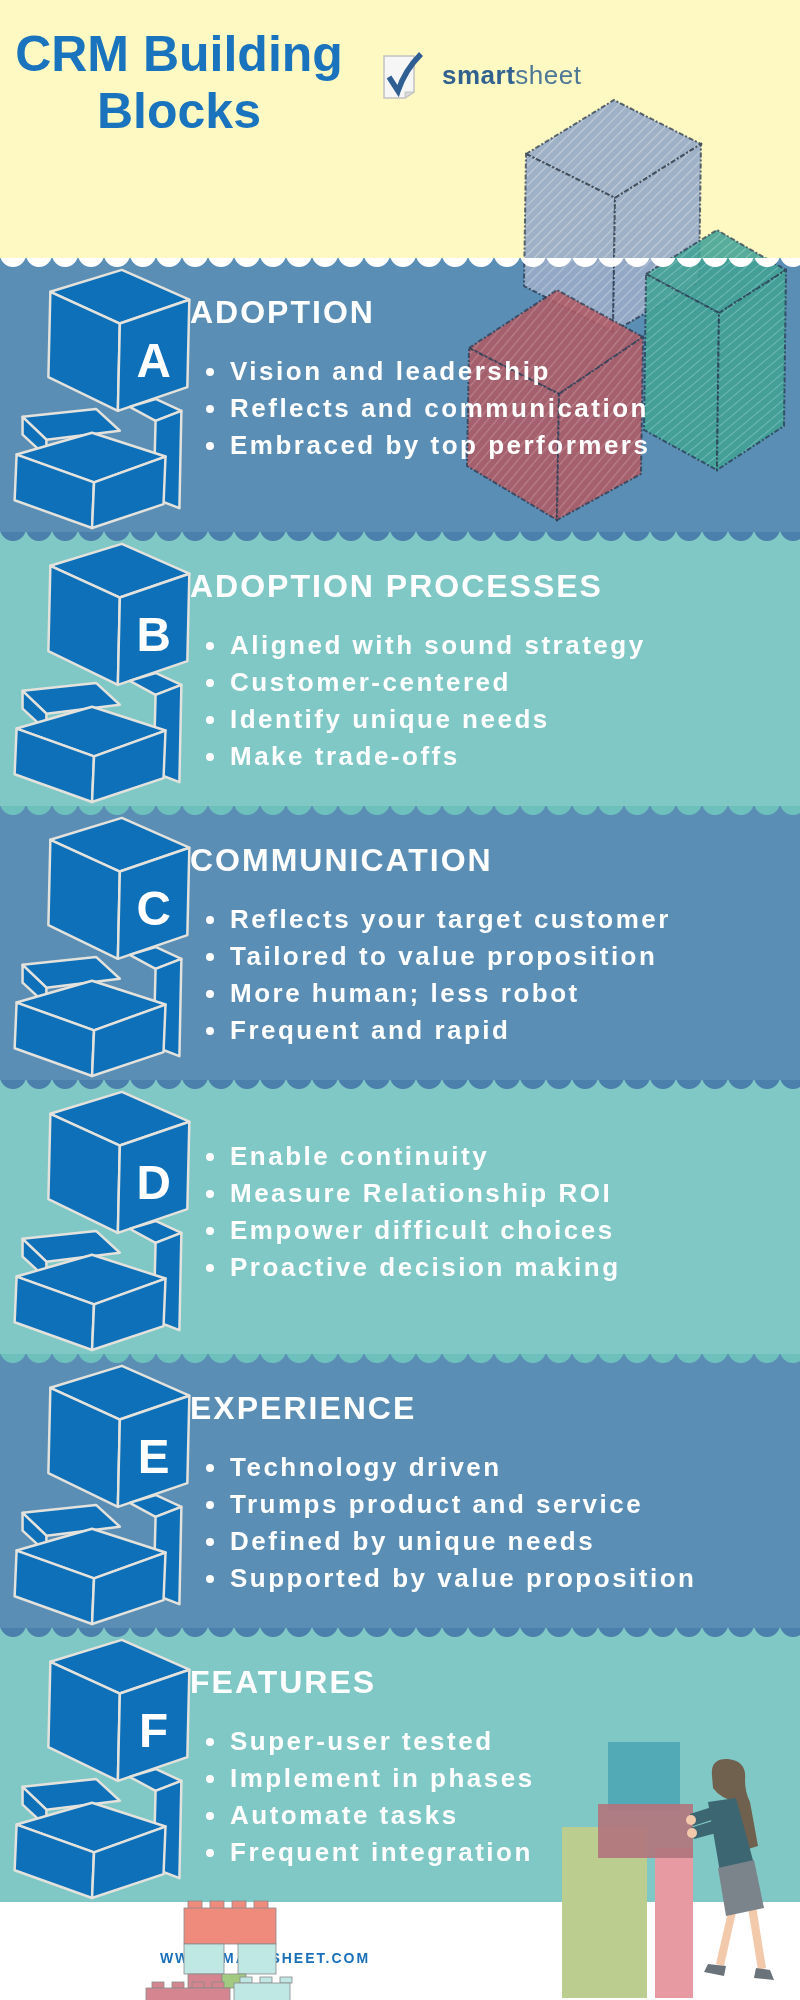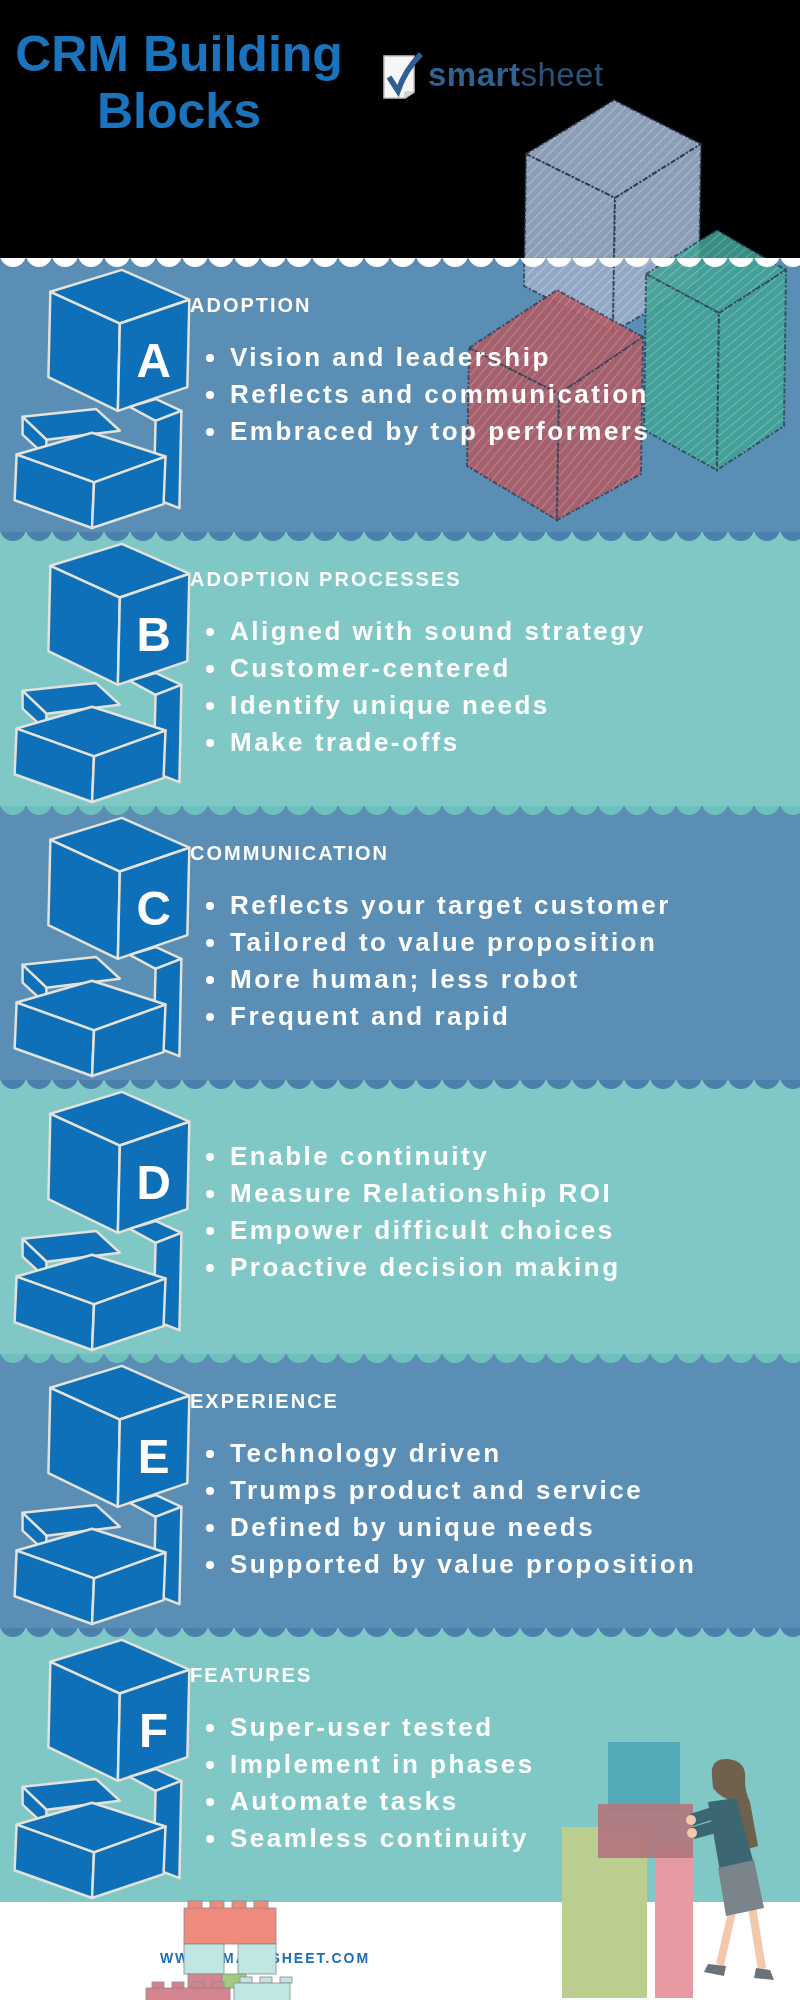--- a/index.html
+++ b/index.html
@@ -1,24 +1,24 @@
 <!DOCTYPE html>
 <html><head>
 <meta charset="utf-8">
 <style>
   html,body{margin:0;padding:0;background:#fff;}
   .page{position:relative;width:800px;height:2000px;background:#ffffff;overflow:hidden;
         font-family:"Liberation Sans",sans-serif;}
 
   
-  header{position:relative;height:258px;background:#000000;}
+  header{position:relative;height:258px;background:#fef9c3;}
   .title{position:absolute;left:0;top:26px;width:358px;text-align:center;
          font-weight:700;font-size:50px;line-height:57px;letter-spacing:0;}
   .logo{position:absolute;left:378px;top:50px;display:flex;align-items:center;}
-  .logo-text{font-size:33px;letter-spacing:.5px;margin-left:4px;}
+  .logo-text{font-size:26px;letter-spacing:.5px;margin-left:18px;}
   .logo-bold{font-weight:700;}
   .logo-light{font-weight:400;opacity:.85;}
 
   
   .sketch{position:absolute;left:438px;top:86px;z-index:1;pointer-events:none;}
   .sketch polygon{stroke:#26354a;stroke-width:2;stroke-dasharray:5 2 2 2;stroke-opacity:.8;}
 
   
   .section{position:relative;height:274px;}
   .sec-blue{background:#5a8eb4;}
@@ -27,21 +27,21 @@
            background-repeat:repeat-x;background-size:26px 12px;}
   .edge-white .scallop{background-image:radial-gradient(circle at 13px -4px,#ffffff 12.5px,rgba(255,255,255,0) 13.5px);}
   .edge-blue  .scallop{background-image:radial-gradient(circle at 13px -4px,#4b80ac 12.5px,rgba(255,255,255,0) 13.5px);}
   .edge-teal  .scallop{background-image:radial-gradient(circle at 13px -4px,#6dc0bc 12.5px,rgba(255,255,255,0) 13.5px);}
 
   .cubes{position:absolute;left:4px;top:2px;width:190px;height:270px;z-index:1;}
   .cubes polygon{fill:#0e70b8;stroke:#e4e2dc;stroke-width:2.5;stroke-linejoin:round;}
   .cube-letter{font-family:"Liberation Sans",sans-serif;font-weight:700;font-size:48px;fill:#ffffff;}
 
   .content{position:relative;z-index:2;margin-left:190px;padding-top:36px;}
-  .sec-title{margin:0;color:#fff;font-size:20px;font-weight:700;letter-spacing:2px;}
+  .sec-title{margin:0;color:#fff;font-size:32px;font-weight:700;letter-spacing:2px;}
   .bullets{margin:22px 0 0 14px;padding:0;list-style:none;}
   .bullets li{position:relative;color:#fff;font-size:26px;font-weight:700;
               letter-spacing:2.5px;line-height:37px;padding-left:26px;white-space:nowrap;}
   .bullets li::before{content:"";position:absolute;left:2px;top:15px;width:8px;height:8px;
               border-radius:50%;background:#fff;}
 
   
   footer{position:relative;height:98px;background:#ffffff;}
   .url{position:absolute;left:0;top:48px;width:530px;text-align:center;
        font-size:14px;font-weight:700;letter-spacing:2px;}
@@ -255,21 +255,21 @@
         <polygon points="90,224 162,198 160,246 88,270"></polygon>
         <text class="cube-letter" x="150" y="118" text-anchor="middle">F</text>
       </svg>
     </div>
     <div class="content">
       <h2 class="sec-title">FEATURES</h2>
       <ul class="bullets">
             <li>Super-user tested</li>
             <li>Implement in phases</li>
             <li>Automate tasks</li>
-            <li>Seamless continuity</li>
+            <li>Frequent integration</li>
           </ul>
     </div>
   </section>
 </div>
 
   <footer>
     <svg class="lego" width="200" height="105" viewBox="0 0 200 105">
       <g stroke="#8b8b8b" stroke-width="0.8">
         <rect x="50" y="3" width="14" height="8" fill="#ef8b7d"></rect>
           <rect x="72" y="3" width="14" height="8" fill="#ef8b7d"></rect>

